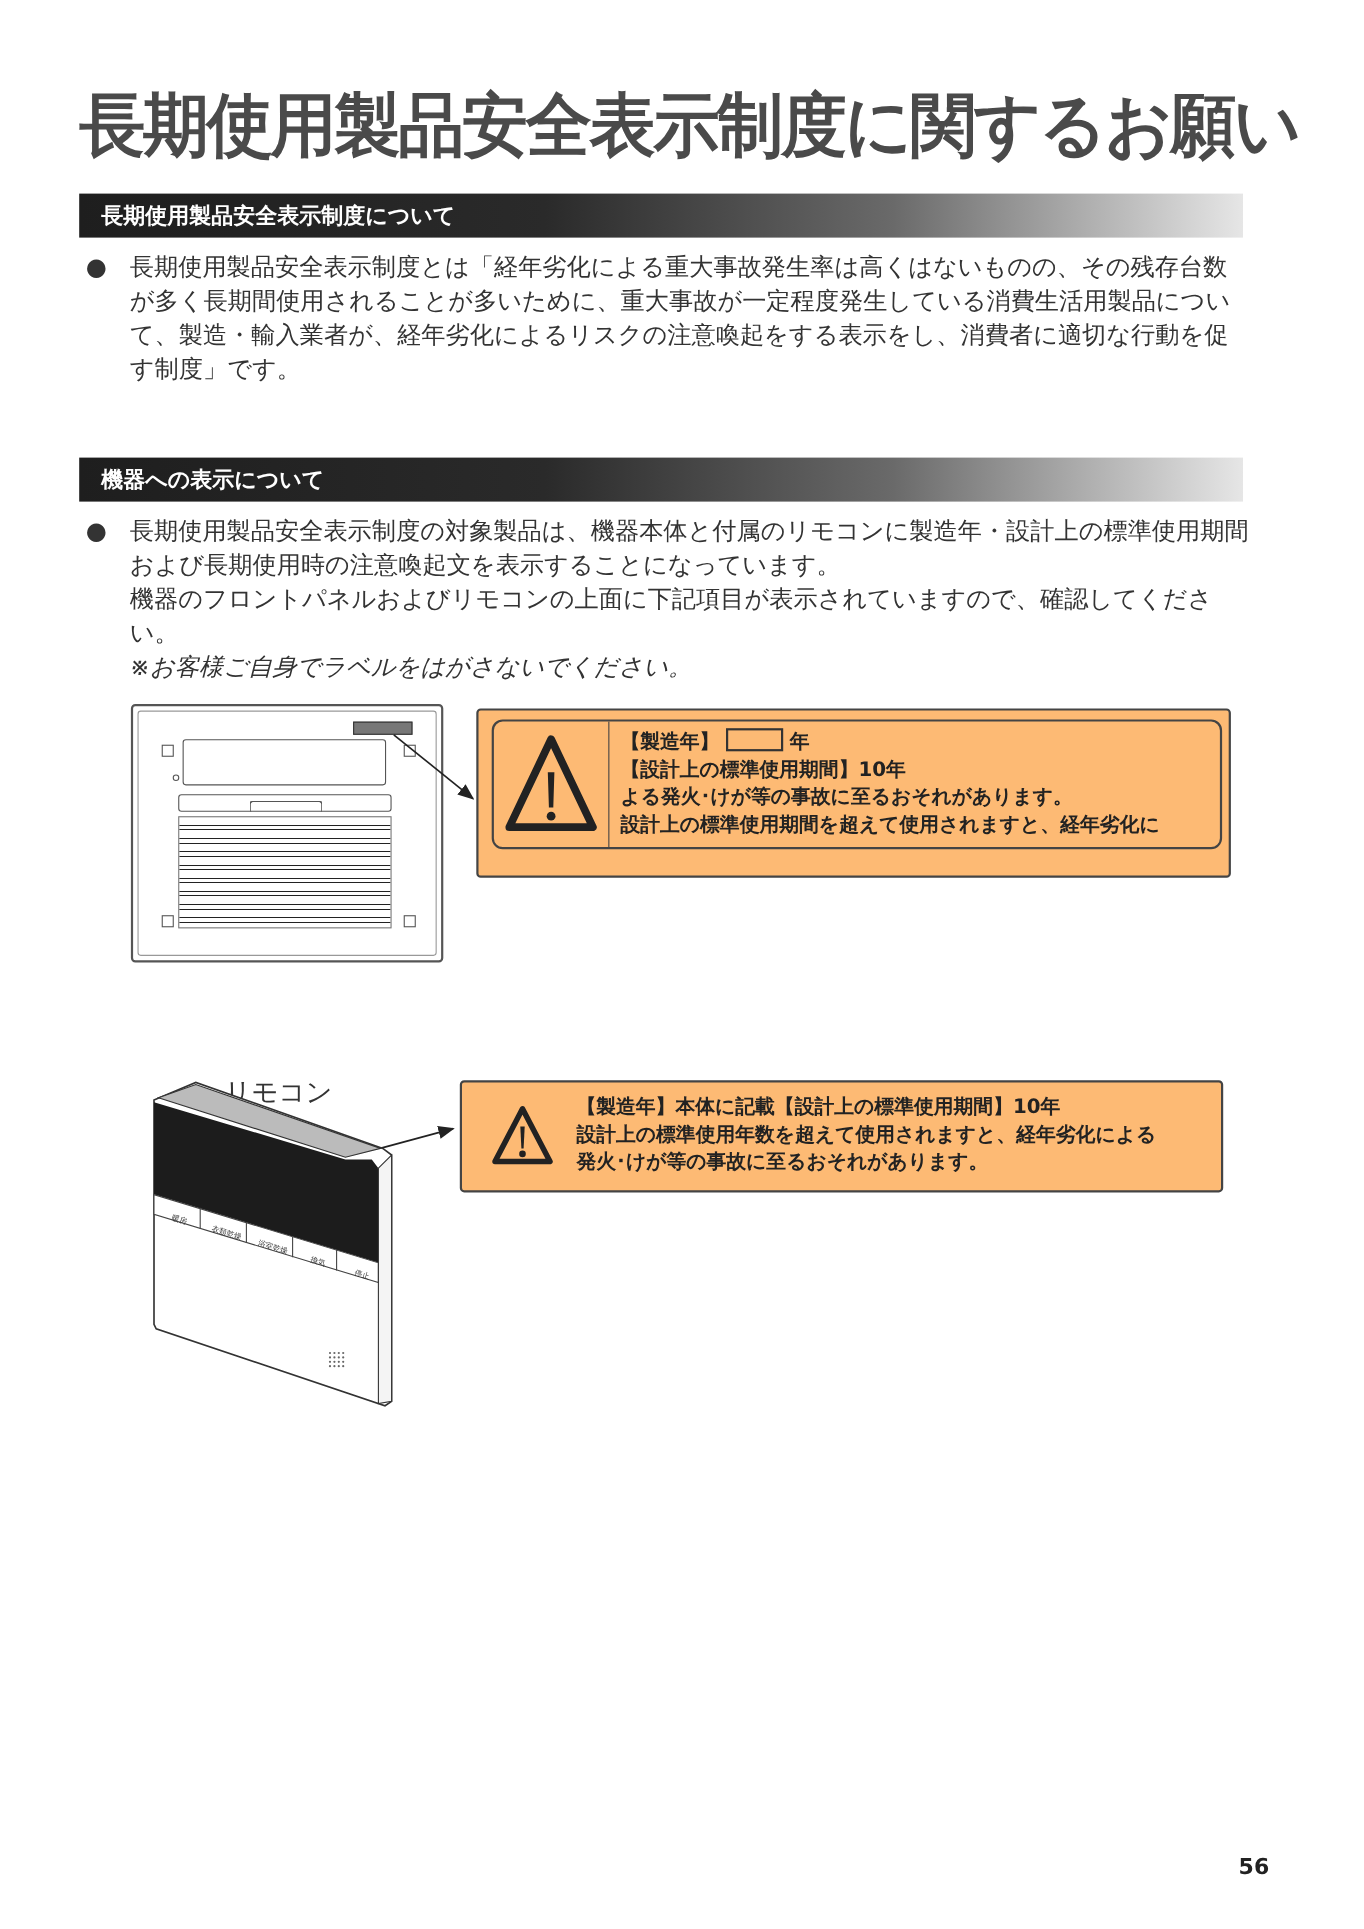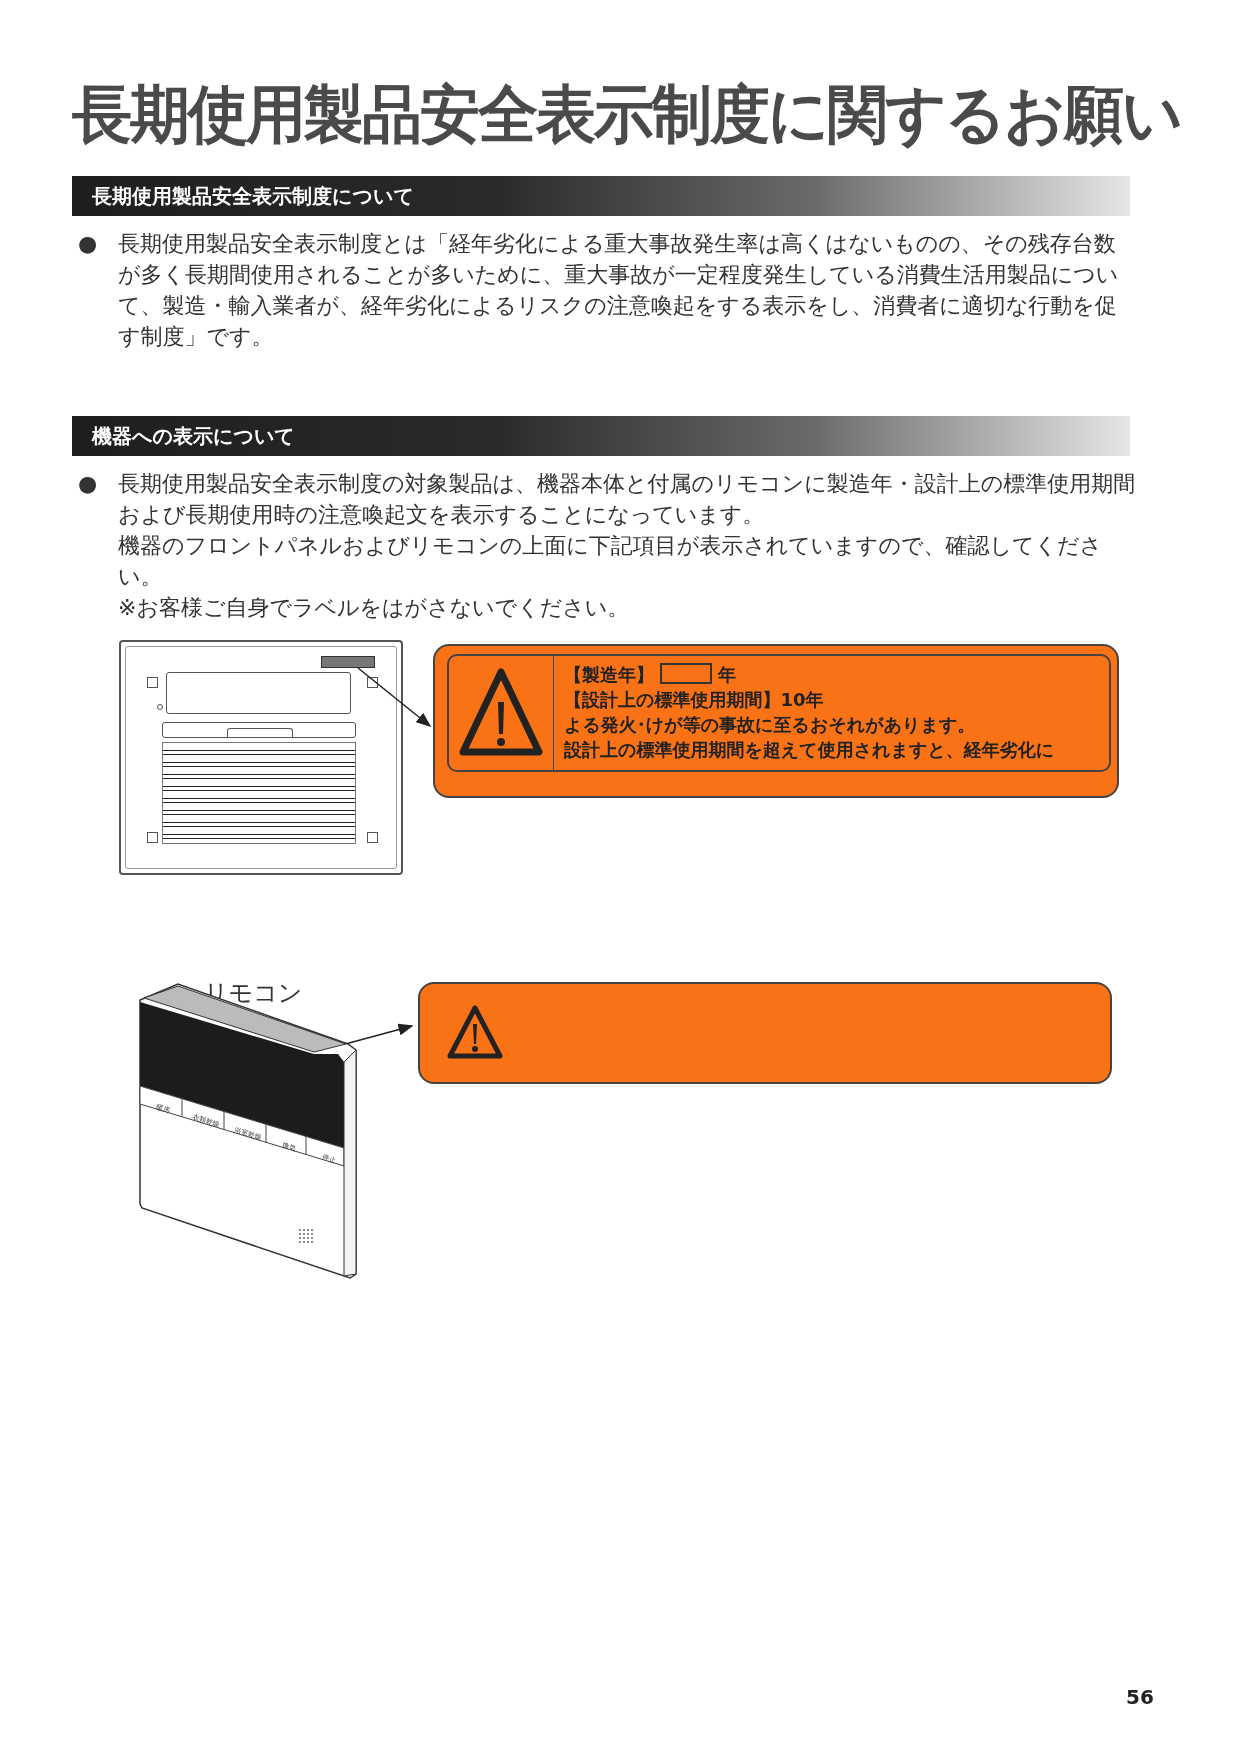--- a/index.html
+++ b/index.html
@@ -11,21 +11,21 @@
                  background: linear-gradient(to right, #1e1e1e 0%, #2a2a2a 40%, #6a6a6a 70%, #e6e6e6 100%); }
   .section-bar span { position: absolute; left: 20px; top: 7px; font-size: 20px; font-weight: bold; color: #fff; text-align: right; }
   .para { position: absolute; left: 98px; width: 1040px; font-size: 22px; line-height: 31px; color: #333; }
   .para .bullet { display: inline-block; width: 20px; }
   .para p { margin: 0; }
   .hang { padding-left: 20px; text-indent: -20px; }
   .unit { position: absolute; left: 119px; top: 640px; width: 284px; height: 235px;
           border: 2px solid #555; border-radius: 4px; background: #fff; box-sizing: border-box; }
   .unit .inner { position: absolute; left: 4px; top: 4px; right: 4px; bottom: 4px; border: 1px solid #999; border-radius: 3px; }
   .sq { position: absolute; width: 9px; height: 9px; border: 1px solid #555; background: #fff; }
-  .warn-box { position: absolute; border: 2px solid #444; border-radius: 16px; background: #f97316; box-sizing: border-box; padding-left: 16px; }
+  .warn-box { position: absolute; border: 2px solid #444; border-radius: 4px; background: #fdba74; box-sizing: border-box; padding-left: 16px; }
   .warn-inner { position: absolute; border: 2px solid #444; border-radius: 10px; box-sizing: border-box; }
   .warn-text { font-size: 18px; font-weight: bold; line-height: 25px; color: #222; }
   .year-box { display: inline-block; width: 48px; height: 17px; border: 2px solid #333; vertical-align: -3px; margin: 0 6px; }
   .remote-label { position: absolute; left: 204px; top: 945px; font-size: 24px; color: #333; margin-top: 32px; }
   .page-number { position: absolute; left: 1126px; top: 1685px; font-size: 20px; font-weight: bold; color: #222; }
 </style>
 </head>
 <body>
 
 <div class="page-title">長期使用製品安全表示制度に関するお願い</div>
@@ -36,21 +36,21 @@
 <div class="para" style="left:98px; top:228px;">
   <p class="hang"><span class="bullet">●</span><span>長期使用製品安全表示制度とは「経年劣化による重大事故発生率は高くはないものの、その残存台数が多く長期間使用されることが多いために、重大事故が一定程度発生している消費生活用製品について、製造・輸入業者が、経年劣化によるリスクの注意喚起をする表示をし、消費者に適切な行動を促す制度」です。</span></p>
 </div>
 
 <div class="section-bar" style="top:416px;font-family:Liberation Serif, serif;">
   <span>機器への表示について</span>
 </div>
 <div class="para" style="left:98px; top:468px;">
   <p class="hang"><span class="bullet">●</span><span>長期使用製品安全表示制度の対象製品は、機器本体と付属のリモコンに製造年・設計上の標準使用期間および長期使用時の注意喚起文を表示することになっています。</span></p>
   <p style="padding-left:20px;">機器のフロントパネルおよびリモコンの上面に下記項目が表示されていますので、確認してください。</p>
-  <p style="padding-left:20px;">※お客様ご自身でラベルをはがさないでください。</p>
+  <p style="padding-left:20px;font-style:italic;">※お客様ご自身でラベルをはがさないでください。</p>
 </div>
 
 <div class="unit">
   <div class="inner"></div>
   <div class="sq" style="left:26px; top:35px;"></div>
   <div class="sq" style="left:246px; top:35px;"></div>
   <div class="sq" style="left:26px; top:190px;"></div>
   <div class="sq" style="left:246px; top:190px;"></div>
   <div style="position:absolute; left:45px; top:30px; width:183px; height:40px; border:1px solid #555; border-radius:3px;"></div>
   <div style="position:absolute; left:36px; top:62px; width:4px; height:4px; border:1px solid #555; border-radius:50%;"></div>
@@ -133,15 +133,20 @@
   <span style="position:absolute; left:140px; top:44px; transform:rotate(17deg);">換気</span>
   <span style="position:absolute; left:180px; top:56px; transform:rotate(17deg);">停止</span>
 </div>
 
 <div class="warn-box" style="left:418px; top:982px; width:694px; height:102px;">
   <svg style="position:absolute; left:24px; top:18px;" width="62" height="62">
     <path d="M31,6 L56,54 L6,54 Z" fill="none" stroke="#222" stroke-width="5" stroke-linejoin="round"></path>
     <path d="M29,22 L33,22 L32,42 L30,42 Z" fill="#222"></path>
     <circle cx="31" cy="47" r="3" fill="#222"></circle>
   </svg>
+  <div class="warn-text" style="position:absolute; left:104px; top:10px;">
+    <div>【製造年】本体に記載【設計上の標準使用期間】10年</div>
+    <div>設計上の標準使用年数を超えて使用されますと、経年劣化による</div>
+    <div>発火･けが等の事故に至るおそれがあります。</div>
+  </div>
 </div>
 
 <div class="page-number">56</div>
 
 </body></html>

